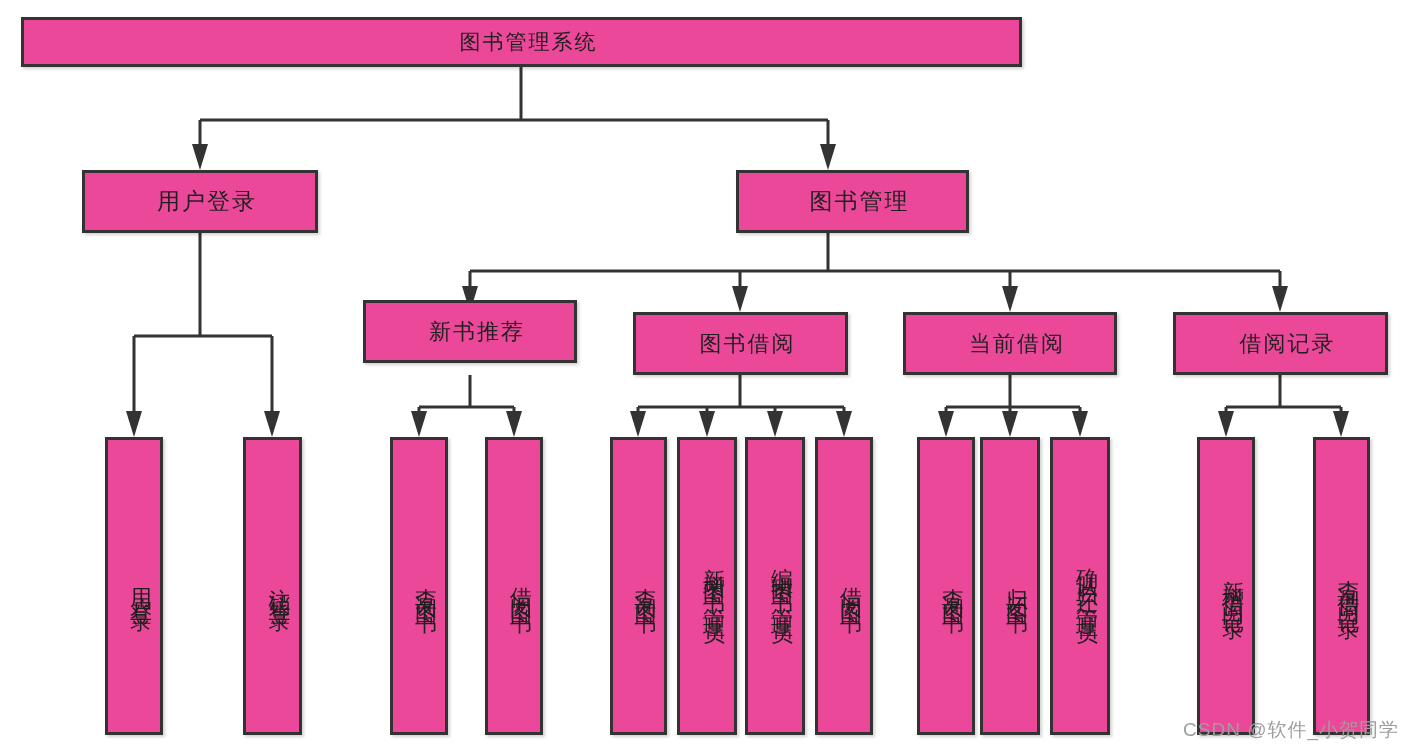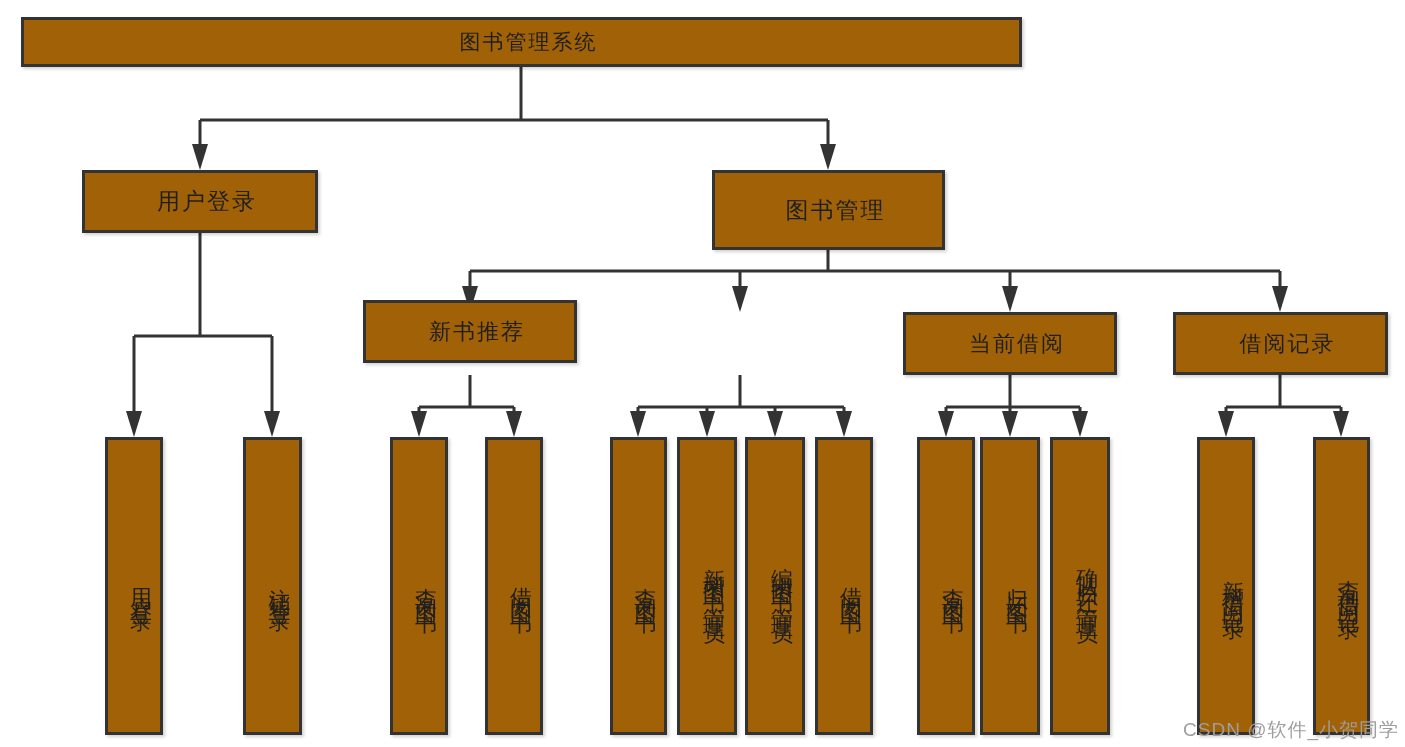--- a/index.html
+++ b/index.html
@@ -20,21 +20,21 @@
     left: 0;
     top: 0;
     width: 1405px;
     height: 747px;
     pointer-events: none;
   }
   .node {
     position: absolute;
     box-sizing: border-box;
     border: 3px solid #333333;
-    background: #a16207;
+    background: #ec4899;
     color: #1f1f1f;
     display: flex;
     align-items: center;
     justify-content: center;
     box-shadow: 2px 2px 3px rgba(0,0,0,0.18);
     padding-left: 14px;
   }
   .node.root {
     font-size: 21px;
     letter-spacing: 2px;
@@ -98,23 +98,24 @@
       <polygon points="1002,411 1018,411 1010,437"></polygon>
       <polygon points="1072,411 1088,411 1080,437"></polygon>
       <polygon points="1218,411 1234,411 1226,437"></polygon>
       <polygon points="1333,411 1349,411 1341,437"></polygon>
     </g>
   </svg>
 
   <div class="node root" style="left:21px; top:17px; width:1001px; height:50px;">图书管理系统</div>
 
   <div class="node lvl2" style="left:82px; top:170px; width:236px; height:63px;">用户登录</div>
-  <div class="node lvl2" style="left:712px; top:170px; width:233px; height:80px;">图书管理</div>
+  <div class="node lvl2" style="left:736px; top:170px; width:233px; height:63px;">图书管理</div>
 
   <div class="node lvl3" style="left:363px; top:300px; width:214px; height:63px;">新书推荐</div>
+  <div class="node lvl3" style="left:633px; top:312px; width:215px; height:63px;">图书借阅</div>
   <div class="node lvl3" style="left:903px; top:312px; width:214px; height:63px;text-align:center;">当前借阅</div>
   <div class="node lvl3" style="left:1173px; top:312px; width:215px; height:63px;">借阅记录</div>
 
   <div class="node leaf" style="left:105px; top:437px; width:58px; height:298px;">用户登录</div>
   <div class="node leaf" style="left:243px; top:437px; width:59px; height:298px;">注销登录</div>
   <div class="node leaf" style="left:390px; top:437px; width:58px; height:298px;">查询图书</div>
   <div class="node leaf" style="left:485px; top:437px; width:58px; height:298px;">借阅图书</div>
   <div class="node leaf" style="left:610px; top:437px; width:57px; height:298px;">查询图书</div>
   <div class="node leaf" style="left:677px; top:437px; width:60px; height:298px;">新增图书（管理员）</div>
   <div class="node leaf" style="left:745px; top:437px; width:60px; height:298px;">编辑图书（管理员）</div>

